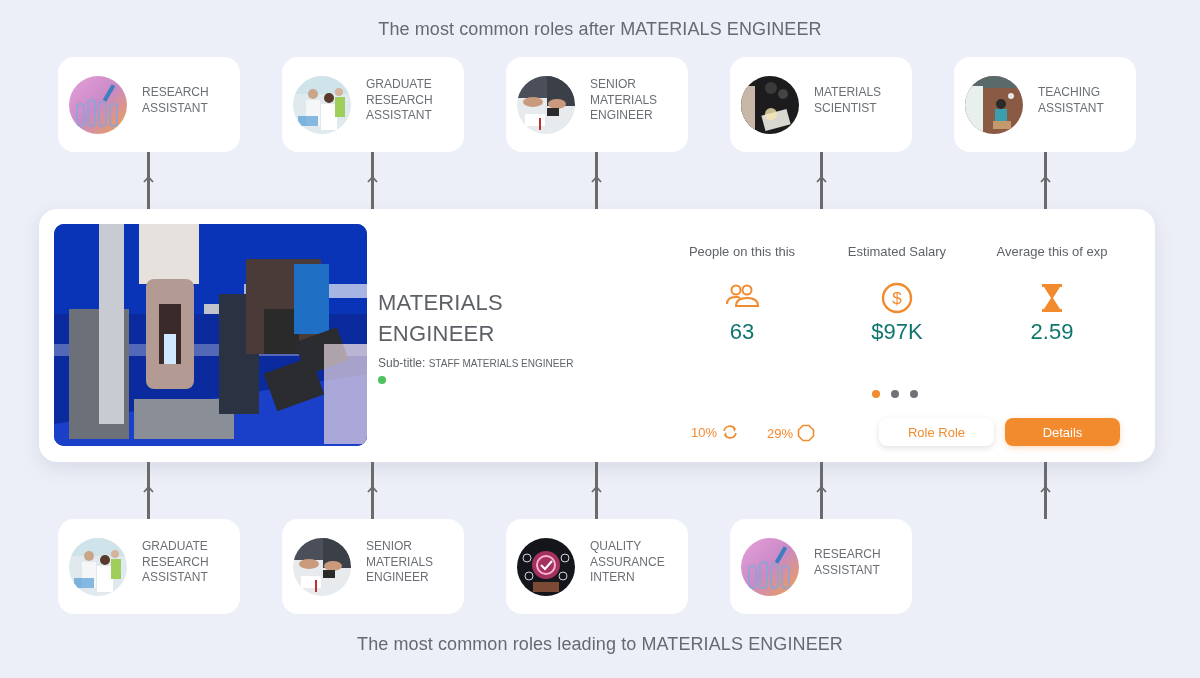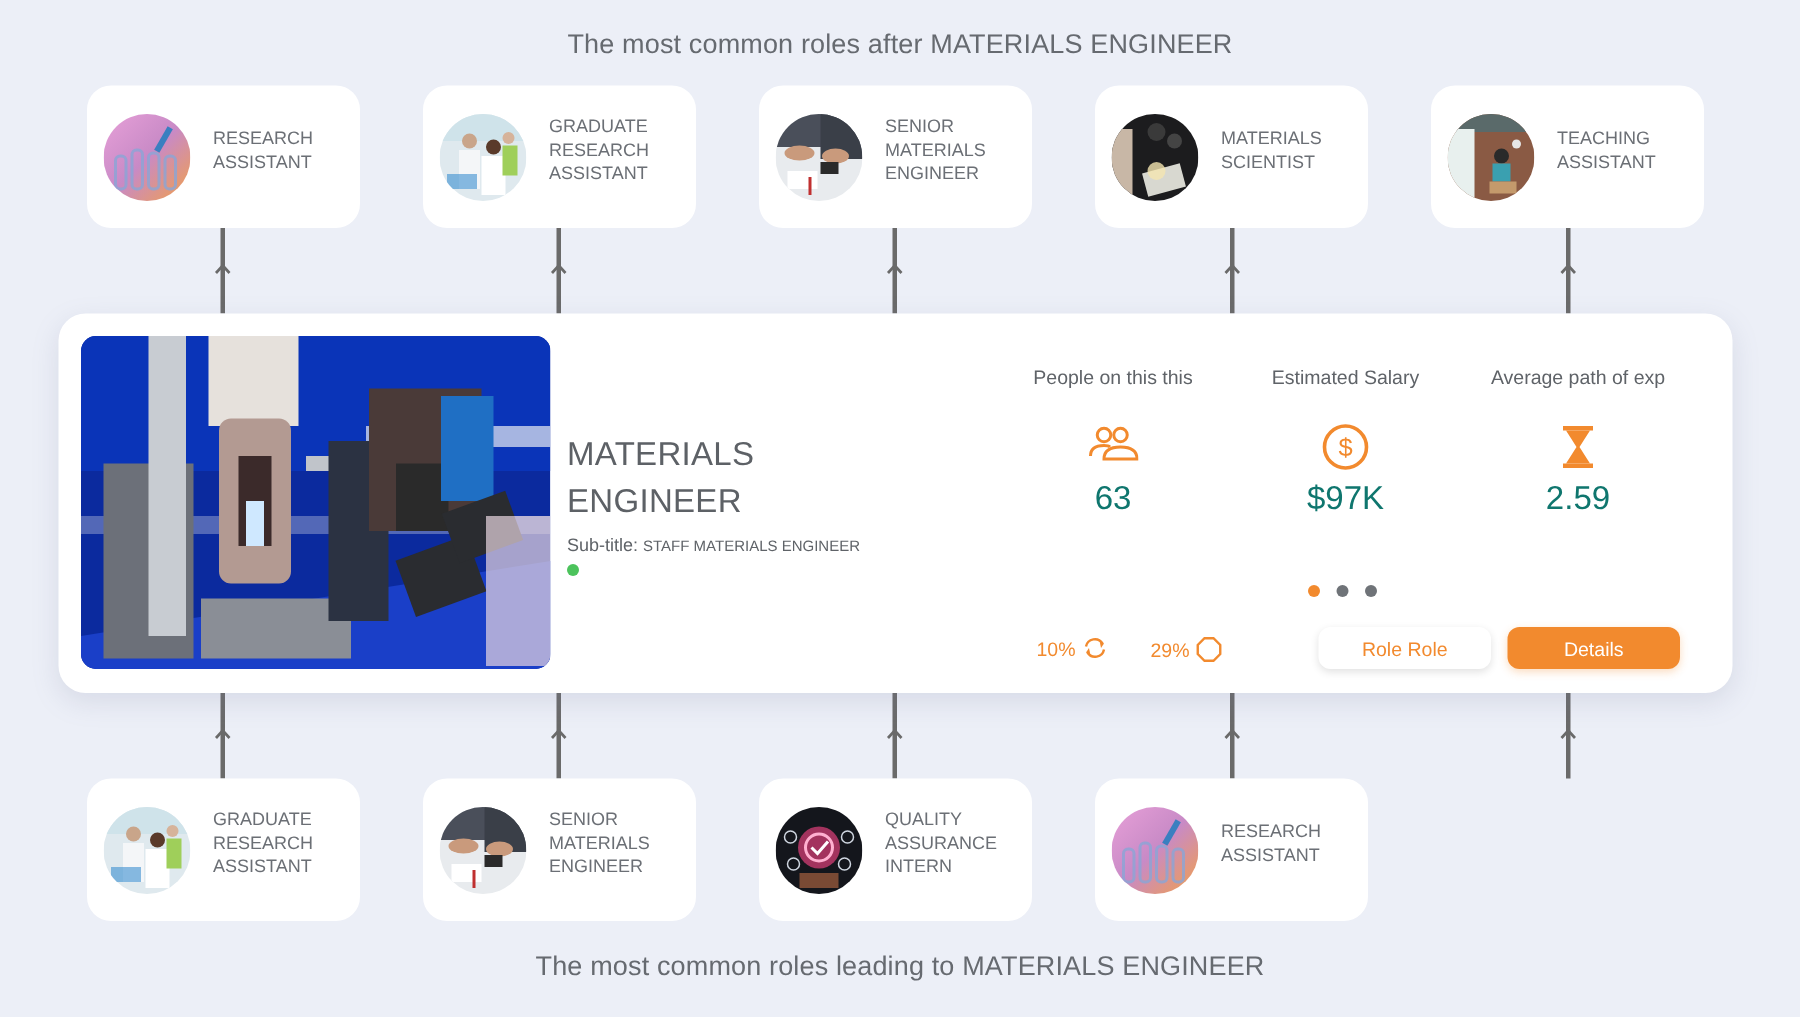--- a/index.html
+++ b/index.html
@@ -291,21 +291,21 @@
     </div>
     <div class="stat" style="left:783px">
       <span class="stat-label">Estimated Salary</span>
       <svg class="stat-icon" viewBox="0 0 34 34">
         <circle cx="17" cy="17" r="14" stroke="#f28a2e" stroke-width="2.4" fill="none"></circle>
         <text x="17" y="23" text-anchor="middle" font-size="17" fill="#f28a2e" font-family="Liberation Sans, sans-serif">$</text>
       </svg>
       <span class="stat-value">$97K</span>
     </div>
     <div class="stat" style="left:938px">
-      <span class="stat-label">Average path of exp</span>
+      <span class="stat-label">Average this of exp</span>
       <svg class="stat-icon" viewBox="0 0 34 34">
         <rect x="7" y="3" width="20" height="3" fill="#f28a2e"></rect>
         <rect x="7" y="28" width="20" height="3" fill="#f28a2e"></rect>
         <path d="M9 6 L25 6 L18 17 L25 28 L9 28 L16 17 Z" fill="#f28a2e"></path>
       </svg>
       <span class="stat-value">2.59</span>
     </div>
 
     <div class="pager">
       <span class="dot active"></span>

